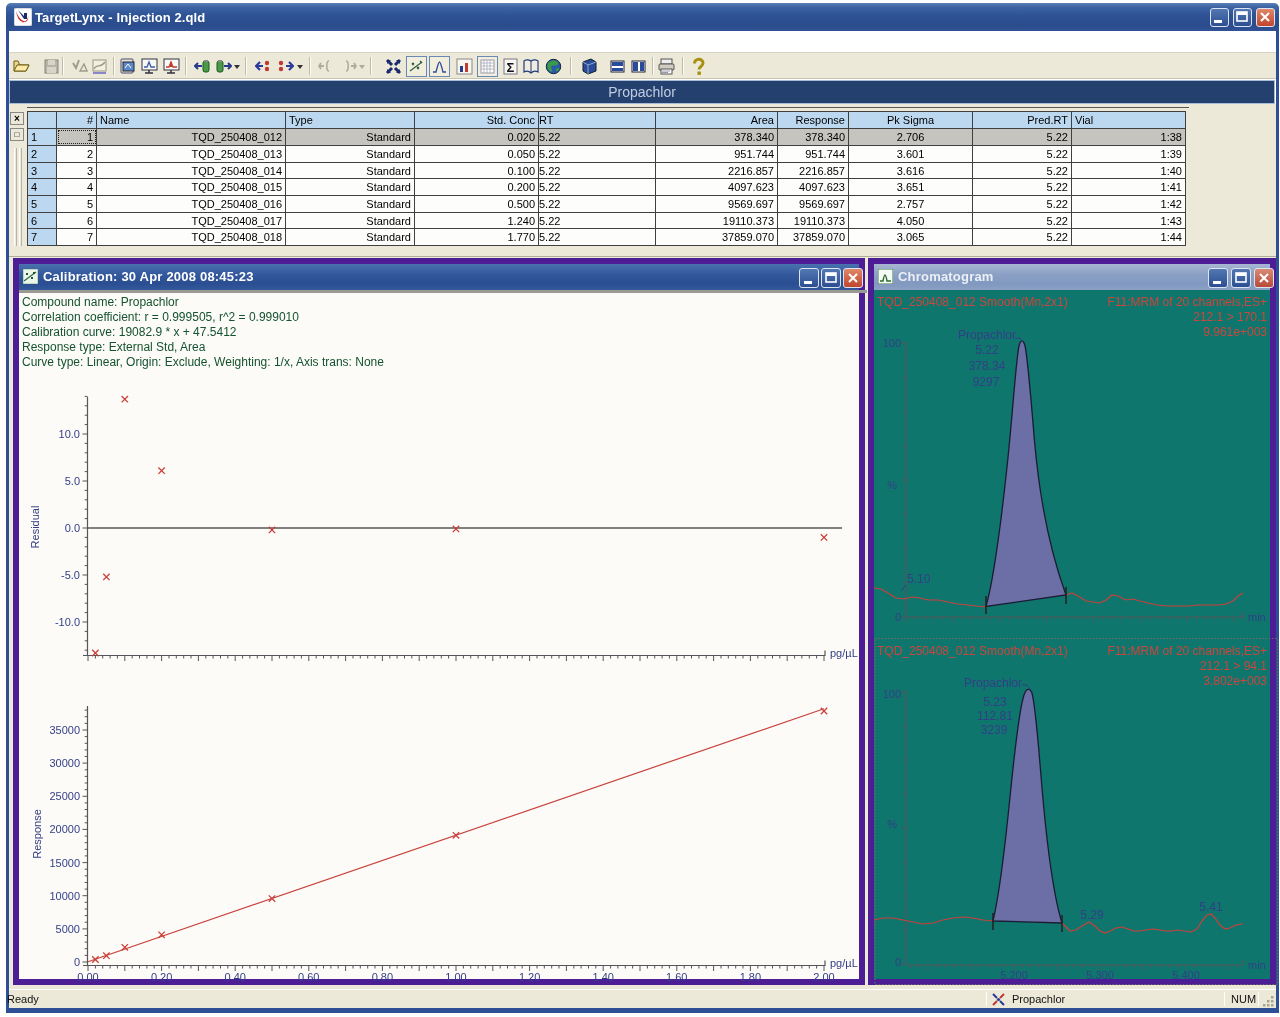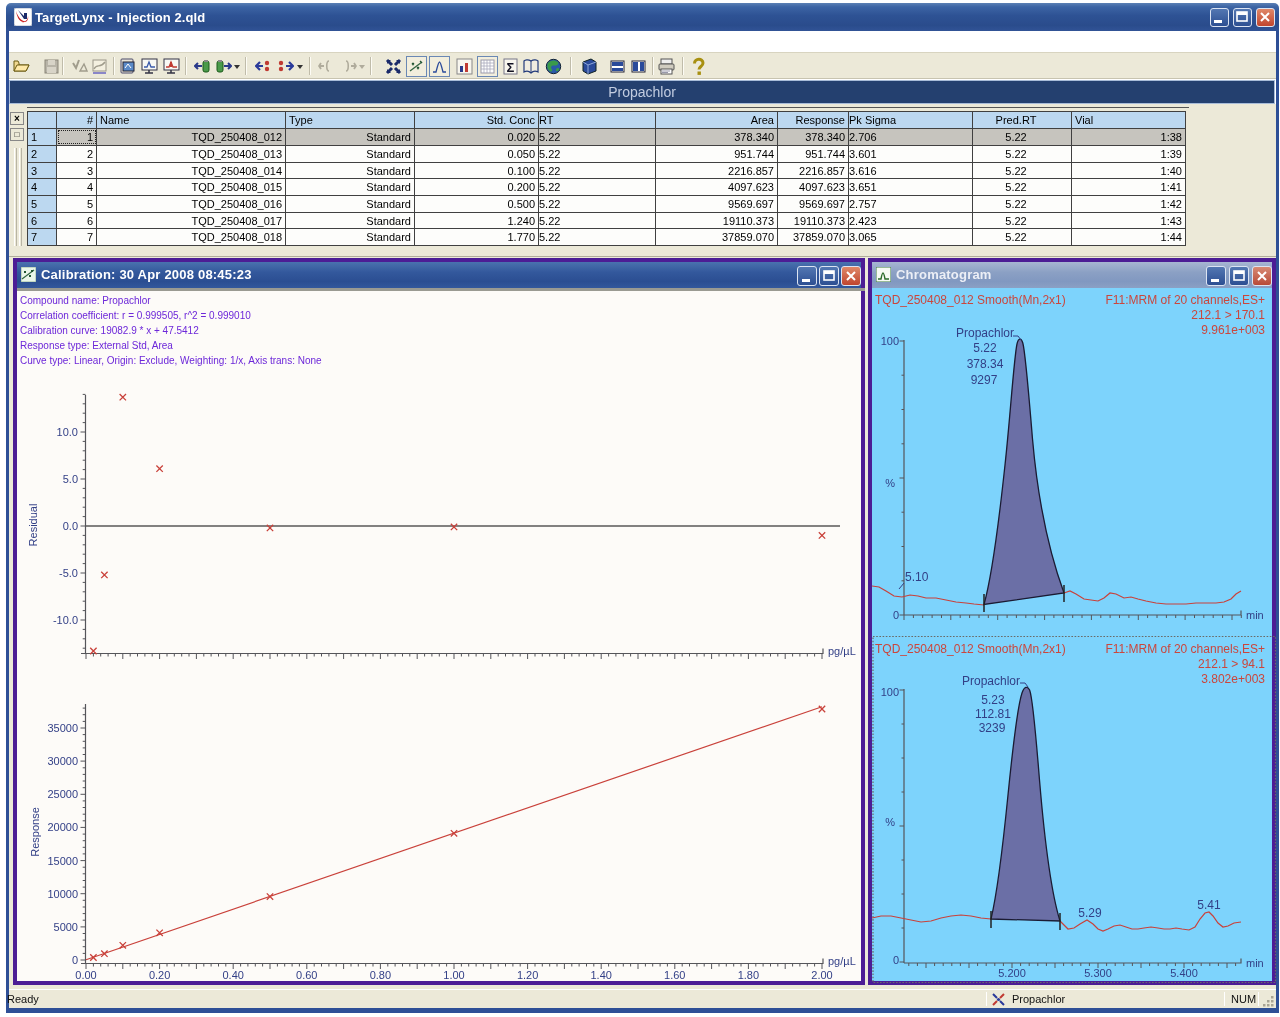--- a/index.html
+++ b/index.html
@@ -27,30 +27,30 @@
 #statusbar { position:absolute; left:5px; top:989px; width:1267px; height:19px; background:#ece9d8; border-top:1px solid #fff; font-size:11px; color:#111; }
 
 #grid { position:absolute; left:23px; top:111px; width:1159px; border-top:1px solid #404040; border-left:1px solid #404040; }
 .trow { display:flex; width:1158px; border-bottom:1px solid #404040; }
 .trow div { border-right:1px solid #404040; overflow:hidden; white-space:nowrap; font-size:11px; padding-top:2px; }
 .hrow { height:17px; }
 .hrow div { background:#bcd8f0; }
 .c0{width:29px;padding-left:3px;} .c1{width:40px;text-align:right;padding-right:3px;}
 .c2{width:189px;} .c3{width:129px;} .c4{width:124px;text-align:right;padding-right:3px;}
 .c5{width:117px;text-align:left;padding-right:3px;} .c6{width:122px;text-align:right;padding-right:3px;}
-.c7{width:71px;text-align:right;padding-right:3px;} .c8{width:124px;text-align:left;padding-right:0;}
-.c9{width:99px;text-align:center;padding-right:12px;} .c10{width:114px;text-align:right;padding-right:3px;}
+.c7{width:71px;text-align:right;padding-right:3px;} .c8{width:124px;text-align:center;padding-right:0;}
+.c9{width:99px;text-align:right;padding-right:3px;} .c10{width:114px;text-align:right;padding-right:3px;}
 .hl{text-align:left;padding-left:3px;}
 .trow .rn{background:#bcd8f0;}
 .drow div{background:#fdfdfb;}
 .drow .num{text-align:right;padding-right:3px;}
 .sel div{background:#c6c4be;}
 .trow.sel .rn{background:#bcd8f0;}
 
-.cwin { position:absolute; border:4px solid #4c1d95; }
+.cwin { position:absolute; border:6px solid #4c1d95; }
 .ctitle { position:absolute; left:0; top:0; right:0; height:26px;
   background:linear-gradient(180deg,#4a72ae 0%,#33589c 40%,#2b4e92 75%,#33589c 100%); }
 .ctitle .txt { position:absolute; left:24px; top:5px; color:#fff; font-weight:bold; font-size:13px; letter-spacing:0.2px; }
 .wbtn { position:absolute; top:4px; width:20px; height:20px; border-radius:3px; border:1px solid #dce4f2;
   background:linear-gradient(180deg,#5377b2,#2d4f92); color:#fff; }
 .wbtn.cl { background:linear-gradient(180deg,#e08868,#c0452e); }
 </style>
 </head>
 <body>
 <div id="app">
@@ -309,21 +309,21 @@
     </div>
     <div class="trow drow" style="height:16px">
       <div class="c0 rn">6</div>
         <div class="c1">6</div>
         <div class="c2 num">TQD_250408_017</div>
         <div class="c3 num">Standard</div>
       <div class="c4">1.240</div>
         <div class="c5">5.22</div>
         <div class="c6">19110.373</div>
         <div class="c7">19110.373</div>
-      <div class="c8">2.423</div>
+      <div class="c8">4.050</div>
         <div class="c9">5.22</div>
         <div class="c10">1:43</div>
     </div>
     <div class="trow drow" style="height:17px">
       <div class="c0 rn">7</div>
         <div class="c1">7</div>
         <div class="c2 num">TQD_250408_018</div>
         <div class="c3 num">Standard</div>
       <div class="c4">1.770</div>
         <div class="c5">5.22</div>
@@ -348,21 +348,21 @@
           </svg></div>
       <div class="wbtn" style="left:802px"><svg width="18" height="18">
             <rect x="4" y="4" width="10" height="9" fill="none" stroke="#fff" stroke-width="1.6"></rect>
             <rect x="4" y="4" width="10" height="3" fill="#fff"></rect>
           </svg></div>
       <div class="wbtn cl" style="left:824px"><svg width="18" height="18">
             <path d="M5,5 L13,13 M13,5 L5,13" stroke="#fff" stroke-width="2"></path>
           </svg></div>
     </div>
     <div class="abs" style="left:0;top:26px;width:848px;height:3px;background:#9a9a92"></div>
-    <div id="caltext" class="abs" style="left:3px;top:31px;font-size:10px;color:#6d28d9;line-height:15px">
+    <div id="caltext" class="abs" style="left:3px;top:31px;font-size:12px;color:#14532d;line-height:15px">
       Compound name: Propachlor<br>
       Correlation coefficient: r = 0.999505, r^2 = 0.999010<br>
       Calibration curve: 19082.9 * x + 47.5412<br>
       Response type: External Std, Area<br>
       Curve type: Linear, Origin: Exclude, Weighting: 1/x, Axis trans: None
     </div>
     <svg class="abs" style="left:0;top:29px" width="848" height="694" viewBox="0 0 848 694" id="calsvg">
         <path d="M68.5,104 L68.5,362.5" stroke="#55555a" stroke-width="1.2" fill="none"></path>
 <path d="M64,362.5 L806,362.5 L806,357.5" stroke="#55555a" stroke-width="1.2" fill="none"></path>
 <path d="M68.5,235.0 L823,235.0" stroke="#595959" stroke-width="1.4" fill="none"></path>
@@ -398,21 +398,21 @@
 <text x="584.2" y="688" font-size="11" fill="#323f86" text-anchor="middle">1.40</text>
 <text x="657.8" y="688" font-size="11" fill="#323f86" text-anchor="middle">1.60</text>
 <text x="731.4" y="688" font-size="11" fill="#323f86" text-anchor="middle">1.80</text>
 <text x="805" y="688" font-size="11" fill="#323f86" text-anchor="middle">2.00</text>
 <text x="811" y="674" font-size="11" fill="#323f86">pg/µL</text>
 <text x="22" y="541" font-size="11" fill="#323f86" text-anchor="middle" transform="rotate(-90 22 541)">Response</text>
 <path d="M69,668.7 L805,415.7" stroke="#c9413a" stroke-width="1.2" fill="none"></path>
 <path d="M73.2,663.3 L79.6,669.7 M73.2,669.7 L79.6,663.3 M84.2,659.5 L90.6,665.9 M84.2,665.9 L90.6,659.5 M102.6,651.1 L109,657.5 M102.6,657.5 L109,651.1 M139.4,638.6 L145.8,645 M139.4,645 L145.8,638.6 M249.8,602.4 L256.2,608.8 M249.8,608.8 L256.2,602.4 M433.8,539.1 L440.2,545.5 M433.8,545.5 L440.2,539.1 M801.8,414.8 L808.2,421.2 M801.8,421.2 L808.2,414.8" stroke="#c9413a" stroke-width="1.3" fill="none"></path>
       </svg>
   </div>
-  <div id="chrwin" class="cwin" style="left:864px;top:258px;width:408px;height:727px;background:#7dd3fc;">
+  <div id="chrwin" class="cwin" style="left:864px;top:258px;width:408px;height:727px;background:#0f766e;">
     <div class="ctitle" style="background:linear-gradient(180deg,#a7b6d2 0%,#8ba0c4 40%,#8198c0 75%,#8ba0c4 100%)">
       <svg class="abs" style="left:4px;top:5px" width="15" height="15" viewBox="0 0 15 15">
         <rect width="15" height="15" fill="#f6faf4" stroke="#3a7a3a"></rect>
         <path d="M2,12 L5,12 C6.5,4 7.5,4 9,12 L13,12" stroke="#2a6a2a" stroke-width="1.4" fill="none"></path>
       </svg>
       <span class="txt" style="color:#eceff6">Chromatogram</span>
       <div class="wbtn" style="left:334px"><svg width="18" height="18">
             <rect x="4" y="12" width="8" height="3" fill="#fff"></rect>
           </svg></div>
       <div class="wbtn" style="left:357px"><svg width="18" height="18">

